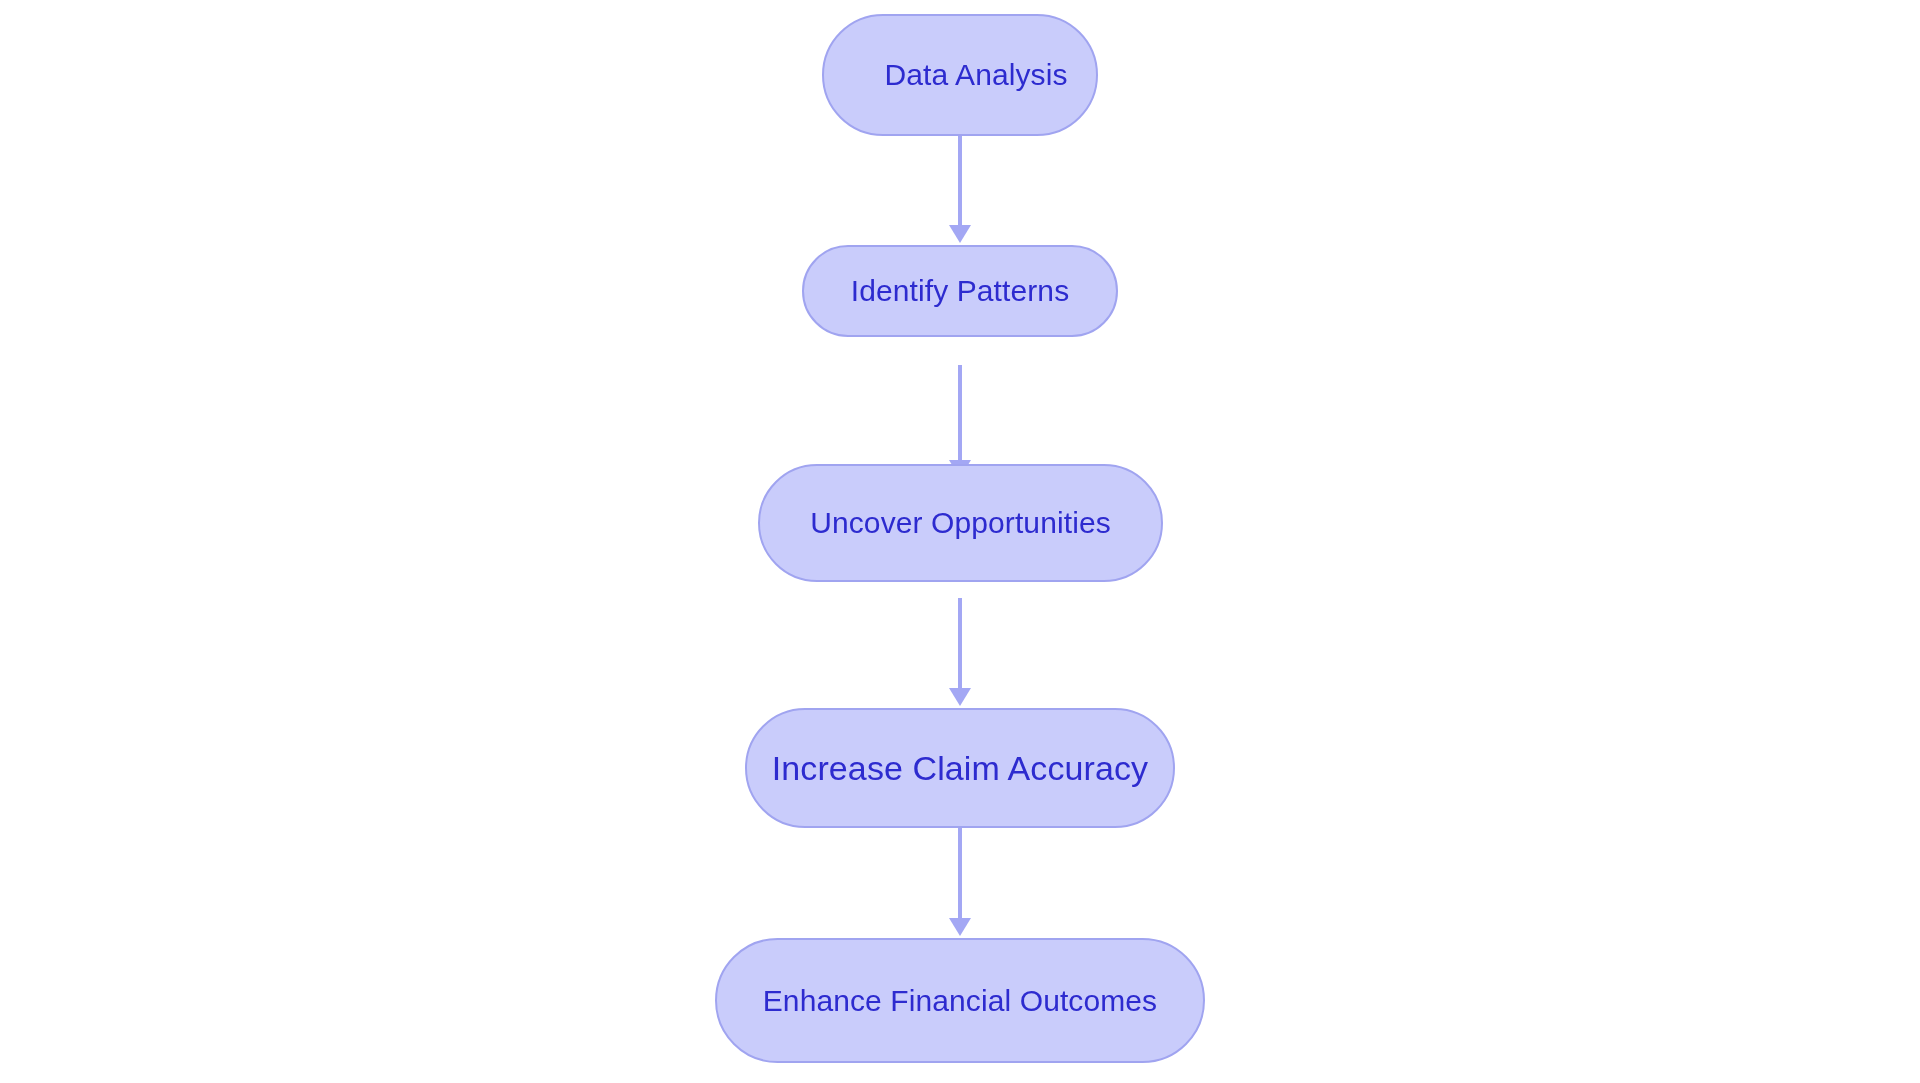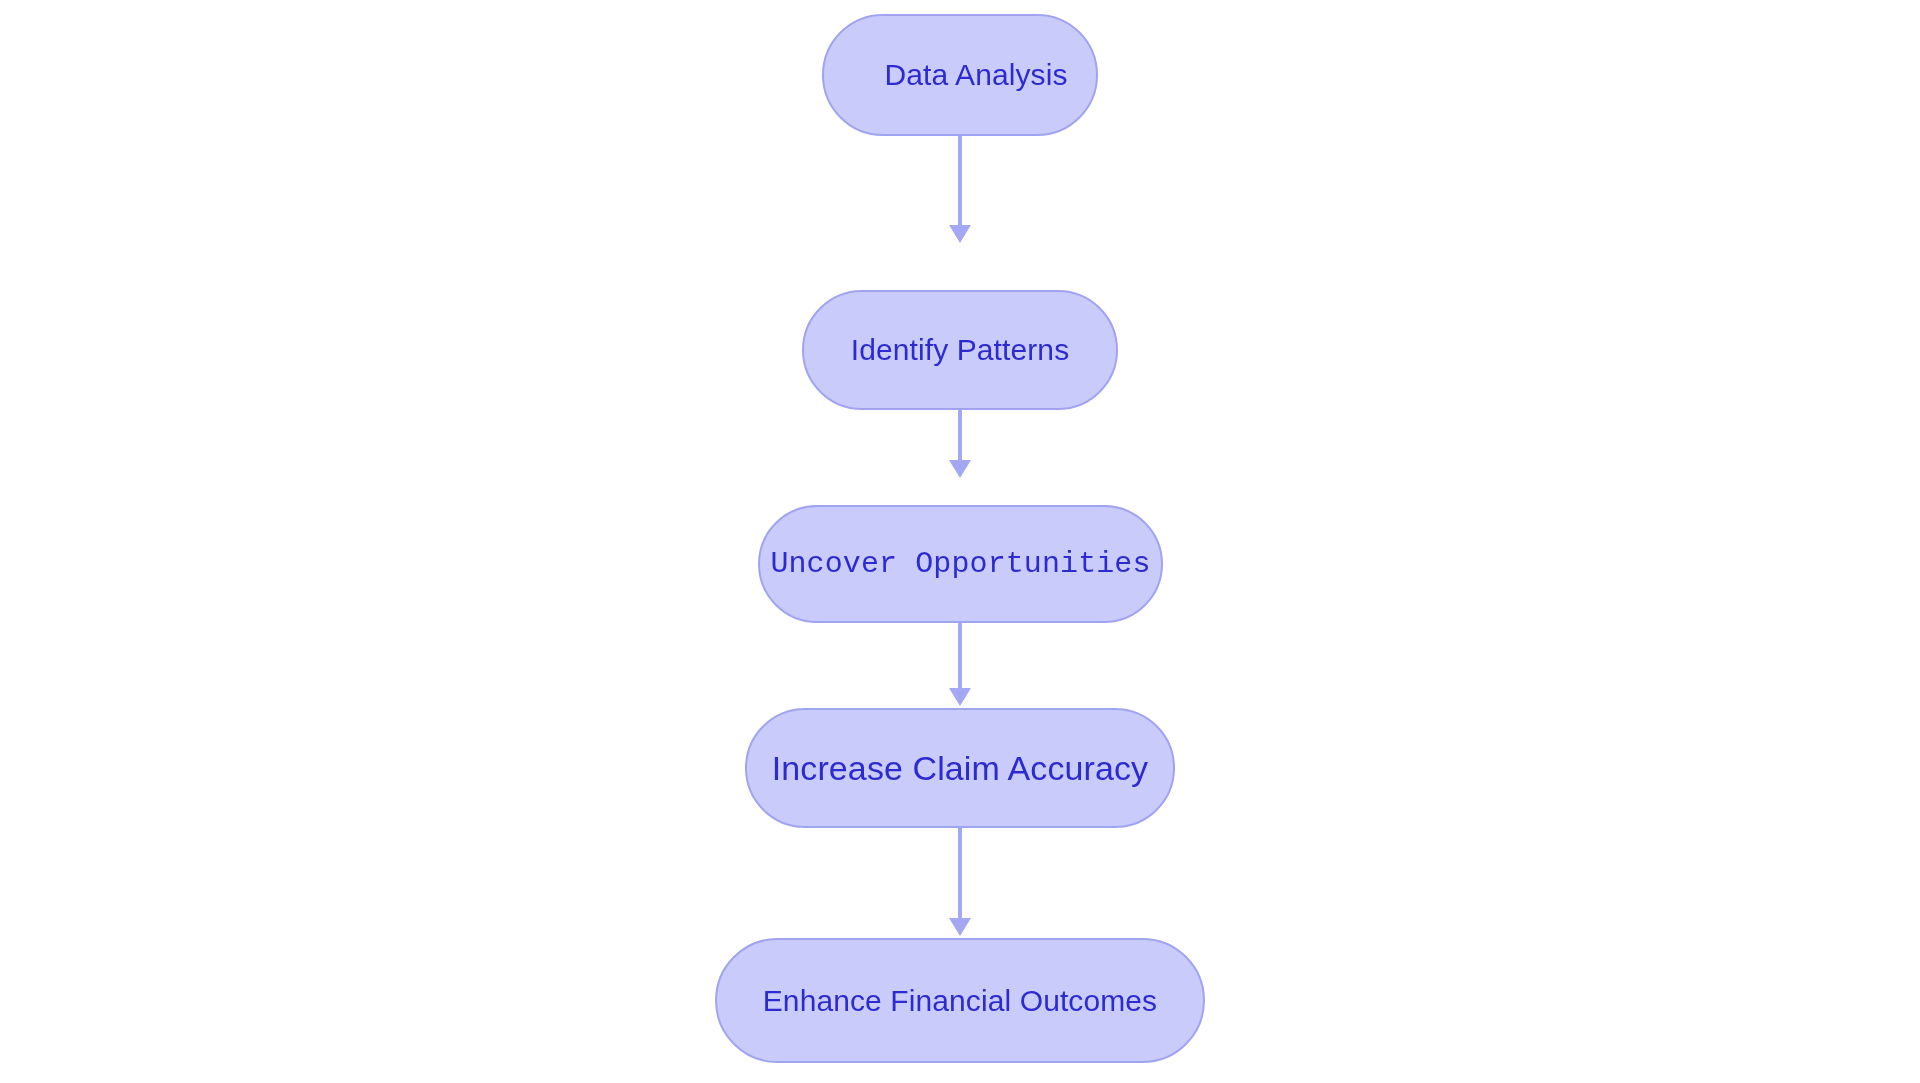--- a/index.html
+++ b/index.html
@@ -68,24 +68,24 @@
       <g>
         <line x1="960" y1="828" x2="960" y2="919" stroke="#a3a7f4" stroke-width="4"></line>
         <polygon points="949,918 971,918 960,936" fill="#a3a7f4"></polygon>
       </g>
     </svg>
 
   <div id="node-layer">
       <div class="flow-node" style="left: 822px; top: 14px; width: 276px; height: 122px; background: rgb(201, 204, 251); border-color: rgb(160, 164, 240); border-radius: 61px;">
         <span class="flow-node-label" style="color: rgb(45, 43, 207); font-size: 30px; margin-left: 32px;">Data Analysis</span>
       </div>
-      <div class="flow-node" style="left: 802px; top: 245px; width: 316px; height: 120px; background: rgb(201, 204, 251); border-color: rgb(160, 164, 240); border-radius: 60px; margin-top: 45px;">
+      <div class="flow-node" style="left: 802px; top: 245px; width: 316px; height: 92px; background: rgb(201, 204, 251); border-color: rgb(160, 164, 240); border-radius: 60px;">
         <span class="flow-node-label" style="color: rgb(45, 43, 207); font-size: 30px;">Identify Patterns</span>
       </div>
-      <div class="flow-node" style="left: 758px; top: 505px; width: 405px; height: 118px; background: rgb(201, 204, 251); border-color: rgb(160, 164, 240); border-radius: 59px; font-family: Liberation Mono, monospace;">
+      <div class="flow-node" style="left: 758px; top: 464px; width: 405px; height: 118px; background: rgb(201, 204, 251); border-color: rgb(160, 164, 240); border-radius: 59px;">
         <span class="flow-node-label" style="color: rgb(45, 43, 207); font-size: 30px;">Uncover Opportunities</span>
       </div>
       <div class="flow-node" style="left: 745px; top: 708px; width: 430px; height: 120px; background: rgb(201, 204, 251); border-color: rgb(160, 164, 240); border-radius: 60px;">
         <span class="flow-node-label" style="color: rgb(45, 43, 207); font-size: 34px;">Increase Claim Accuracy</span>
       </div>
       <div class="flow-node" style="left: 715px; top: 938px; width: 490px; height: 125px; background: rgb(201, 204, 251); border-color: rgb(160, 164, 240); border-radius: 62.5px; text-align: right;">
         <span class="flow-node-label" style="color: rgb(45, 43, 207); font-size: 30px;">Enhance Financial Outcomes</span>
       </div>
     </div>
 

